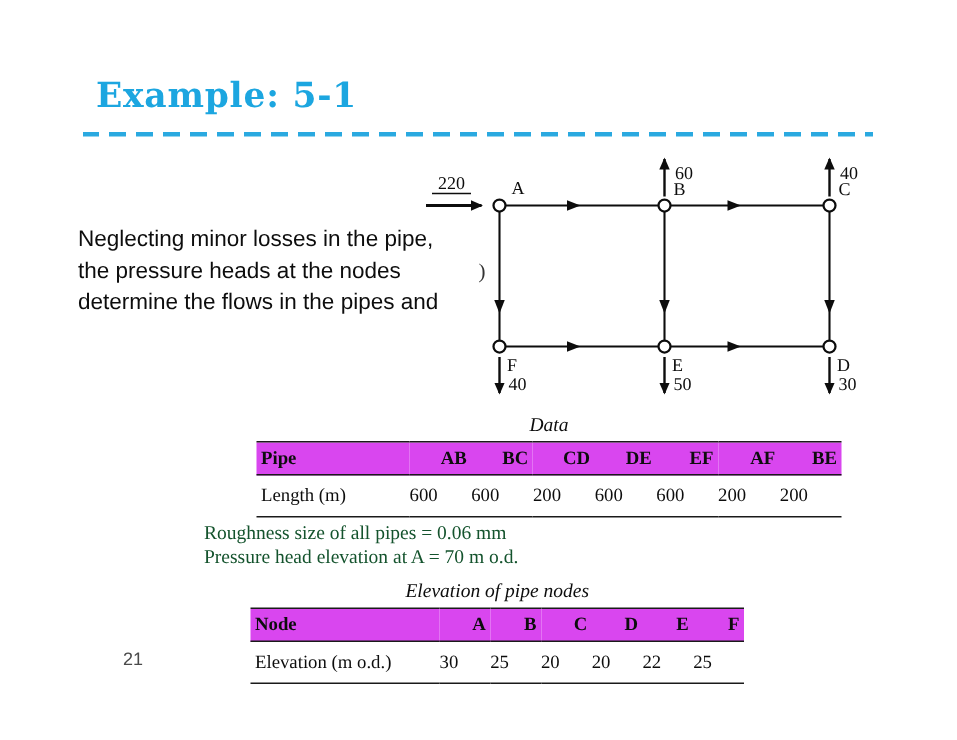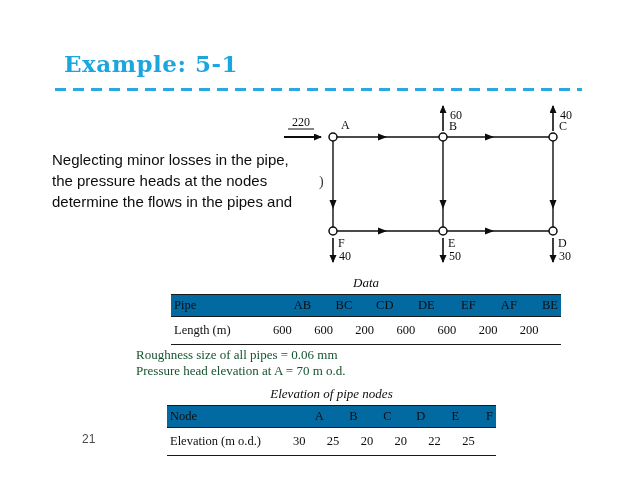--- a/index.html
+++ b/index.html
@@ -17,21 +17,21 @@
   .diagram{position:absolute;left:278px;top:95px;}
   .diagram text{font-family:"Liberation Serif",serif;font-size:12px;fill:#0d0d0d;}
   .pagenum{position:absolute;left:82px;top:432px;font-size:12px;color:#4a4a4a;}
 
   .tablewrap{position:absolute;font-family:"Liberation Serif",serif;color:#0d0d0d;}
   .tw1{left:135px;top:275px;width:390px;margin-left:36px;}
   .tw2{left:167px;top:386px;width:329px;}
   .tbl-title{text-align:center;font-style:italic;font-size:13px;margin-bottom:3px;}
   table{border-collapse:collapse;width:100%;font-family:"Liberation Serif",serif;
         font-size:12.5px;color:#0d0d0d;}
-  thead th{background:#0369a1;font-weight:normal;text-align:right;padding:3px 3px 3px 0;
+  thead th{background:#d946ef;font-weight:bold;text-align:right;padding:3px 3px 3px 0;
         border-top:1.6px solid #1a1a1a;border-bottom:1.1px solid #1a1a1a;}
   thead th:first-child{text-align:left;padding-left:3px;}
   tbody td{text-align:left;padding:1px 3px 1px 0;}
   tbody td:first-child{text-align:left;padding-left:3px;}
   tbody tr:first-child td{padding-top:6px;}
   tbody tr:last-child td{padding-bottom:6px;border-bottom:1.6px solid #1a1a1a;}
   .tw1 th:first-child,.tw1 td:first-child{width:96px;}
   .tw2 th:first-child,.tw2 td:first-child{width:120px;margin-left:11px;}
 
   .notes{position:absolute;left:136px;top:347px;font-family:"Liberation Serif",serif;

